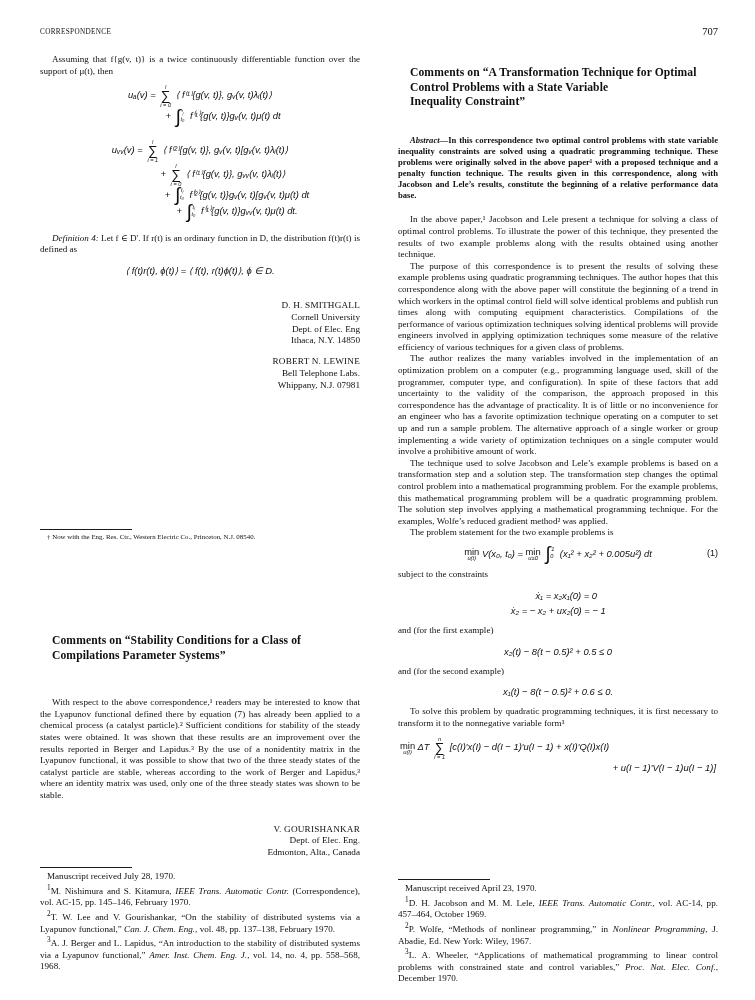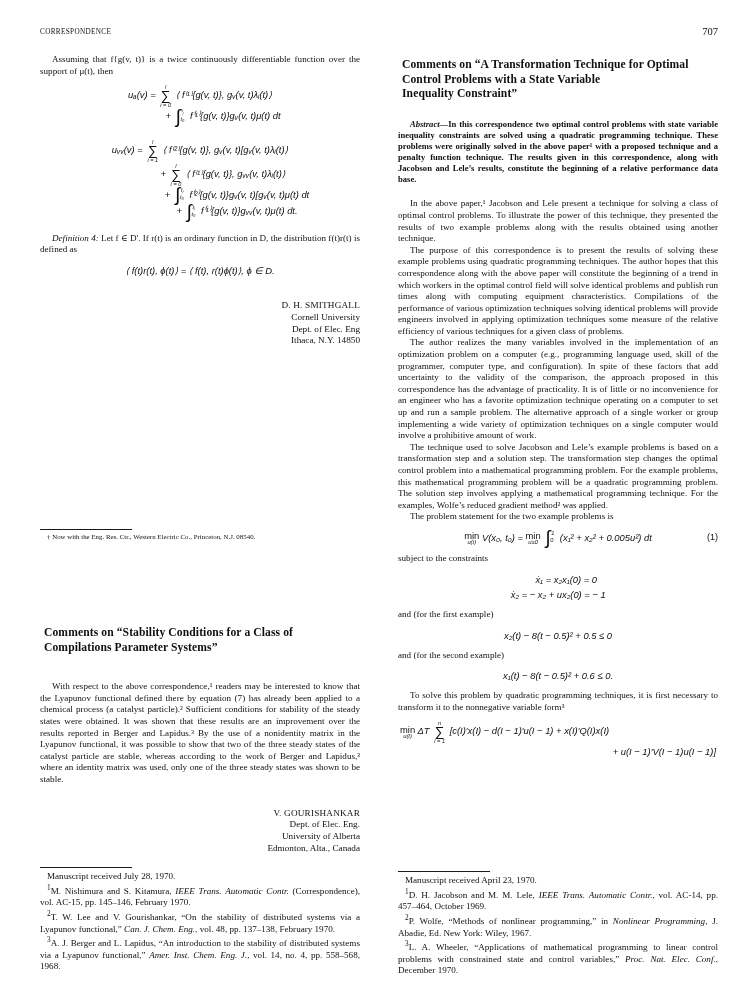--- a/index.html
+++ b/index.html
@@ -73,21 +73,21 @@
     text-indent: 12px;
     hyphens: auto;
   }
   p.noindent { text-indent: 0; }
   .gap-s { height: 7px; }
   .gap-m { height: 13px; }
   .gap-l { height: 22px; }
 
   
   h2.title {
-    margin: 4px;
+    margin: 12px;
     font-size: 11.6px;
     line-height: 14.6px;
     font-weight: bold;
     text-align: left;
     letter-spacing: 0.1px;
   }
 
   
   .abstract {
     font-size: 8.6px;
@@ -358,40 +358,44 @@
           </div>
 
           <div class="gap-l"></div>
 
           <div class="signature">
             <div class="sigblock">
               <div class="name">D. H. SMITHGALL</div>
               <div>Cornell University</div>
               <div>Dept. of Elec. Eng</div>
               <div>Ithaca, N.Y. 14850</div>
+            </div>
+            <div class="sigblock">
+              <div class="name">ROBERT N. LEWINE</div>
+              <div>Bell Telephone Labs.</div>
+              <div>Whippany, N.J. 07981</div>
             </div>
           </div>
 
           <div class="mid-notes" style="top:475px;">
             <div class="fnrule"></div>
             <p class="footnote-inline">† Now with the Eng. Res. Ctr., Western Electric Co., Princeton, N.J. 08540.</p>
           </div>
 
           <div style="position:absolute; top:568px; left:0; width:100%;">
             <h2 class="title">
               <span>Comments on “Stability Conditions for a Class of</span><br>
               <span>Compilations Parameter Systems”</span>
             </h2>
             <div class="gap-l"></div>
             <p>With respect to the above correspondence,¹ readers may be interested to know that the Lyapunov functional defined there by equation (7) has already been applied to a chemical process (a catalyst particle).² Sufficient conditions for stability of the steady states were obtained. It was shown that these results are an improvement over the results reported in Berger and Lapidus.³ By the use of a nonidentity matrix in the Lyapunov functional, it was possible to show that two of the three steady states of the catalyst particle are stable, whereas according to the work of Berger and Lapidus,³ where an identity matrix was used, only one of the three steady states was shown to be stable.</p>
             <div class="gap-l"></div>
             <div class="signature">
               <div class="name">V. GOURISHANKAR</div>
               <div>Dept. of Elec. Eng.</div>
-              <div>University of Alberta</div>
               <div>Edmonton, Alta., Canada</div>
             </div>
           </div>
 
           <div class="bottom-notes">
             <div class="fnrule"></div>
             <div class="footnotes">
               <p class="fn">Manuscript received July 28, 1970.</p>
               <p class="fn">
                 <sup>1</sup><span>M. Nishimura and S. Kitamura, </span><i>IEEE Trans. Automatic Contr.</i><span> (Correspondence), vol. AC-15, pp. 145–146, February 1970.</span>

